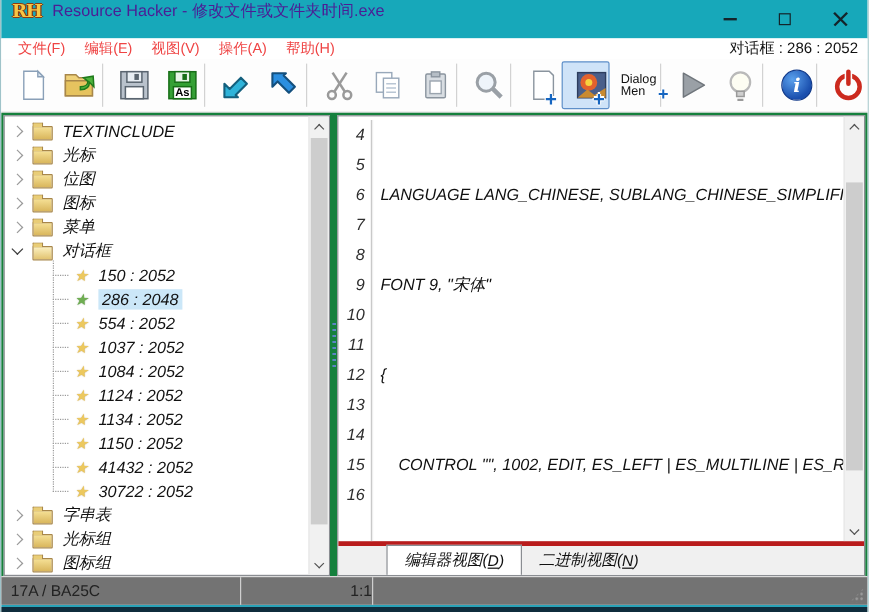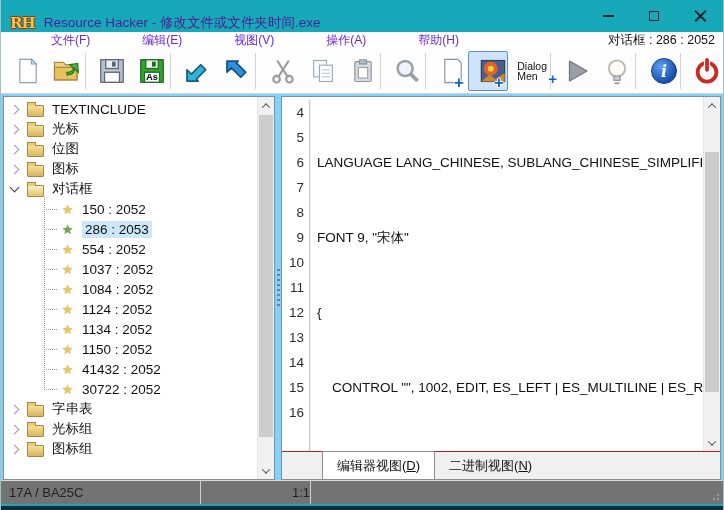--- a/index.html
+++ b/index.html
@@ -3,38 +3,38 @@
 <meta charset="utf-8">
 <style>
   * { margin:0; padding:0; box-sizing:border-box; cursor:default; }
   html,body { width:724px; height:510px; overflow:hidden; }
   body { font-family:"Liberation Sans",sans-serif; background:#fff; }
 
   .window { width:724px; height:510px; position:relative; background:#fff;
             border-left:1px solid #9fc3c9; border-right:1px solid #9fc3c9; overflow:hidden; }
 
   
-  .titlebar { height:32px; background:#17a8ba; display:flex; align-items:flex-end; padding-left:9px; }
+  .titlebar { height:32px; background:#17a8ba; display:flex; align-items:flex-start; padding-left:9px; }
   .app-icon { font-family:"DejaVu Serif",serif; font-weight:bold; font-size:15px; color:#f6c544;
               text-shadow:-1px 0 0 #8a3a10,1px 0 0 #8a3a10,0 -1px 0 #8a3a10,0 1px 0 #8a3a10;
               letter-spacing:-1px; margin-right:9px; }
   .title { font-size:13.5px; color:#4c1d95; white-space:nowrap; }
   .win-controls { margin-left:auto; display:flex; height:100%; }
   .wc { width:46px; height:100%; display:flex; align-items:center; justify-content:center; }
   .glyph-min { width:11px; height:2px; background:#14242a; }
   .glyph-max { width:10px; height:10px; border:1.4px solid #14242a; }
   .glyph-close { position:relative; width:13px; height:13px; }
   .glyph-close::before,.glyph-close::after { content:""; position:absolute; left:-1px; top:5.5px;
       width:15px; height:1.6px; background:#14242a; }
   .glyph-close::before { transform:rotate(45deg); }
   .glyph-close::after  { transform:rotate(-45deg); }
 
   
   .menubar { height:17px; background:#fff; display:flex; align-items:center; padding:0 8px 0 6px; }
-  .menu-item { font-size:12px; color:#6d28d9; padding:12px 8px; white-space:nowrap;margin-left:36px; }
+  .menu-item { font-size:12px; color:#ef4444; padding:12px 8px; white-space:nowrap; }
   .menu-status { margin-left:auto; font-size:12.5px; color:#111; white-space:nowrap; }
 
   
   .toolbar { height:45px; background:#fdfdfd; border-bottom:1px solid #d6d6d6;
              display:flex; align-items:center; padding-left:2px; }
   .tb-btn { width:40px; height:40px; display:flex; align-items:center; justify-content:flex-end;
             position:relative; border:1px solid transparent; border-radius:2px; flex:0 0 auto; }
   .tb-btn.selected { background:#cfe3f8; border-color:#5e8fc9; }
   .tb-sep { width:1px; height:36px; background:#d2d2d2; margin:0 2px; flex:0 0 auto; }
   .plus-badge { position:absolute; right:3px; bottom:-1px; font-size:17px; font-weight:bold; color:#1565c0;
@@ -43,21 +43,21 @@
   .dlg-txt { font-size:10.5px; line-height:10.5px; color:#111; text-align:left; position:relative; }
   .dlg-plus { position:absolute; right:-10px; bottom:-3px; font-size:15px; font-weight:bold; color:#1565c0;
       text-shadow:-1px 0 0 #fff,1px 0 0 #fff,0 -1px 0 #fff,0 1px 0 #fff; }
   .dlg-plus::before { content:"+"; }
   .info-circle { width:26px; height:26px; border-radius:50%; border:1px solid #123a8a;
       background:radial-gradient(circle at 35% 30%, #5aa0ec, #1a4fae 70%);
       color:#fff; font-family:"DejaVu Serif",serif; font-style:italic; font-weight:bold; font-size:16px;
       display:flex; align-items:center; justify-content:center; }
 
   
-  .main { height:386px; display:flex; background:#7dd3fc; padding:2px 2px 0 2px; }
+  .main { height:386px; display:flex; background:#15803d; padding:2px 2px 0 2px;font-style:italic; }
 
   .tree-panel { width:272px; background:#fff; border:1px solid #8a8d92; position:relative; overflow:hidden; }
   .tree { position:absolute; left:0; top:2px; right:18px; }
   .trow { height:20px; display:flex; align-items:center; font-size:13.5px; color:#111; white-space:nowrap; position:relative; }
   .trow.root { padding-left:7px; }
   .chev { width:7px; height:7px; border-right:1.6px solid #9a9a9a; border-top:1.6px solid #9a9a9a;
           transform:rotate(45deg); margin-right:9px; flex:0 0 auto; }
   .chev.down { border-color:#3c3c3c; transform:rotate(135deg); margin-top:-3px; }
   .folder { width:17px; height:12px; background:linear-gradient(#f5e095,#d9b65c); border:1px solid #a8874a;
             border-radius:1px; position:relative; margin-right:8px; margin-top:3px; flex:0 0 auto; }
@@ -89,21 +89,21 @@
           background:repeating-linear-gradient(180deg,#5b84c4 0 2px,transparent 2px 5px); }
 
   .editor-panel { flex:1; display:flex; flex-direction:column; background:#fff; border:1px solid #8a8d92; position:relative; min-width:0; }
   .editor-area { flex:1; position:relative; display:flex; overflow:hidden; padding-top:3px; }
   .gutter { width:28px; text-align:right; padding-right:5px; color:#2e2e2e; font-size:13.5px; line-height:25px;
             border-right:1px solid #c9c9c9; box-shadow:1px 0 0 #efefef; flex:0 0 auto; }
   .code { flex:1; min-width:0; padding-left:7px; font-size:13.5px; line-height:25px; white-space:pre;
           color:#101010; overflow:hidden; margin-right:17px; }
   .gline,.cline { height:25px; }
 
-  .tabstrip { height:28px; background:#f0f0f0; border-top:1px solid #b91c1c; display:flex; padding-left:40px; }
+  .tabstrip { height:28px; background:#f0f0f0; border-top:4px solid #b91c1c; display:flex; padding-left:40px; }
   .tab { padding:0 14px; display:flex; align-items:center; font-size:13px; color:#111; white-space:nowrap; }
   .tab.active { background:#fff; border:1px solid #8a8d92; border-bottom:none; margin-top:-1px; }
   .mn { text-decoration:underline; }
 
   
   .statusbar { height:24px; background:#737373; border-top:1px solid #dadada; display:flex; align-items:center;
                font-size:13px; color:#222; position:relative; }
   .sb-sec1 { width:200px; padding-left:8px; border-right:1px solid #cfcfcf; height:100%; line-height:23px; }
   .sb-sec2 { width:110px; padding-left:12px; border-right:1px solid #cfcfcf; height:100%; line-height:23px;text-align:right; }
   .sb-sec3 { flex:1; height:100%; }
@@ -290,32 +290,37 @@
           <span class="chev"></span>
           <span class="folder"></span>
           <span class="tl">位图</span>
         </div>
         <div class="trow root">
           <span class="chev"></span>
           <span class="folder"></span>
           <span class="tl">图标</span>
         </div>
         <div class="trow root">
+          <span class="chev"></span>
+          <span class="folder"></span>
+          <span class="tl">菜单</span>
+        </div>
+        <div class="trow root">
           <span class="chev down"></span>
           <span class="folder open"></span>
           <span class="tl">对话框</span>
         </div>
         <div class="kids">
           <div class="trow child">
             <span class="star"></span>
             <span class="tl">150 : 2052</span>
           </div>
           <div class="trow child selected">
             <span class="star"></span>
-            <span class="tl">286 : 2053</span>
+            <span class="tl">286 : 2048</span>
           </div>
           <div class="trow child">
             <span class="star"></span>
             <span class="tl">554 : 2052</span>
           </div>
           <div class="trow child">
             <span class="star"></span>
             <span class="tl">1037 : 2052</span>
           </div>
           <div class="trow child">

